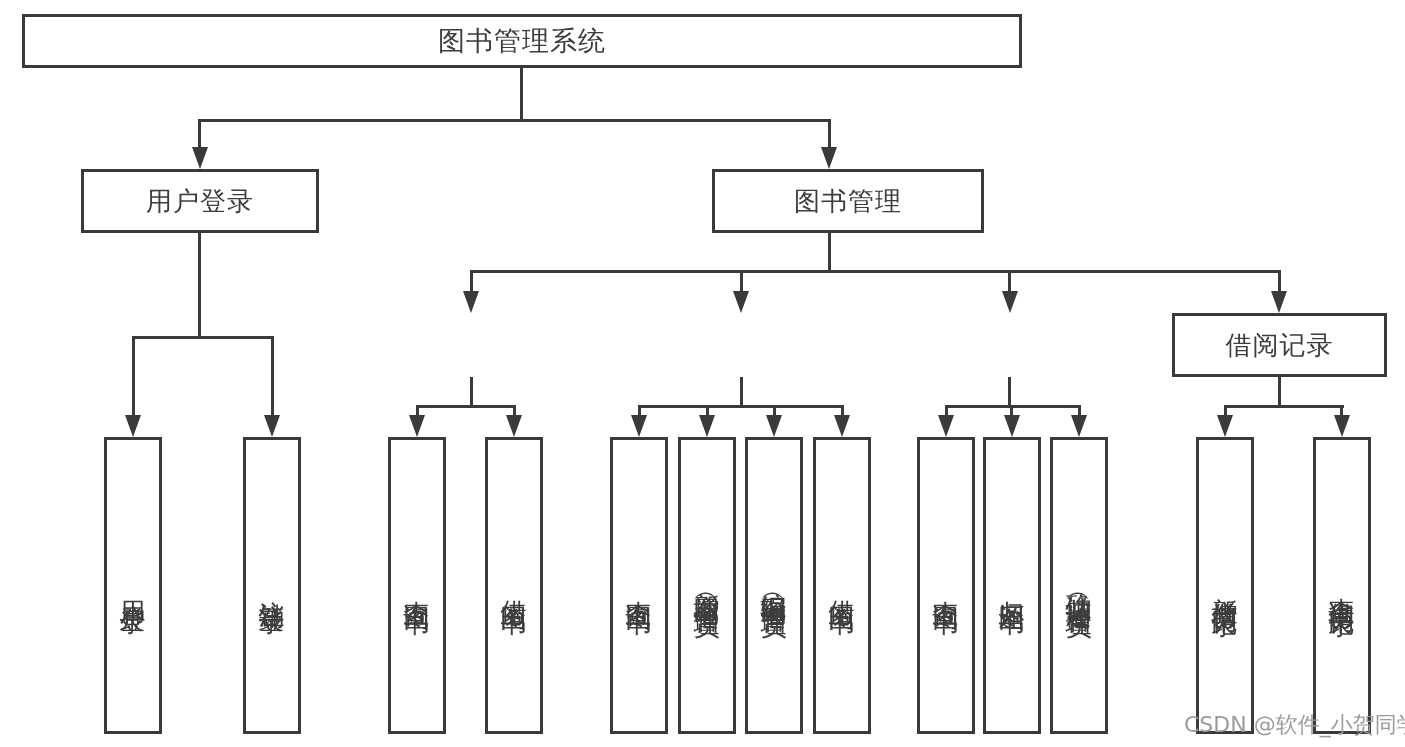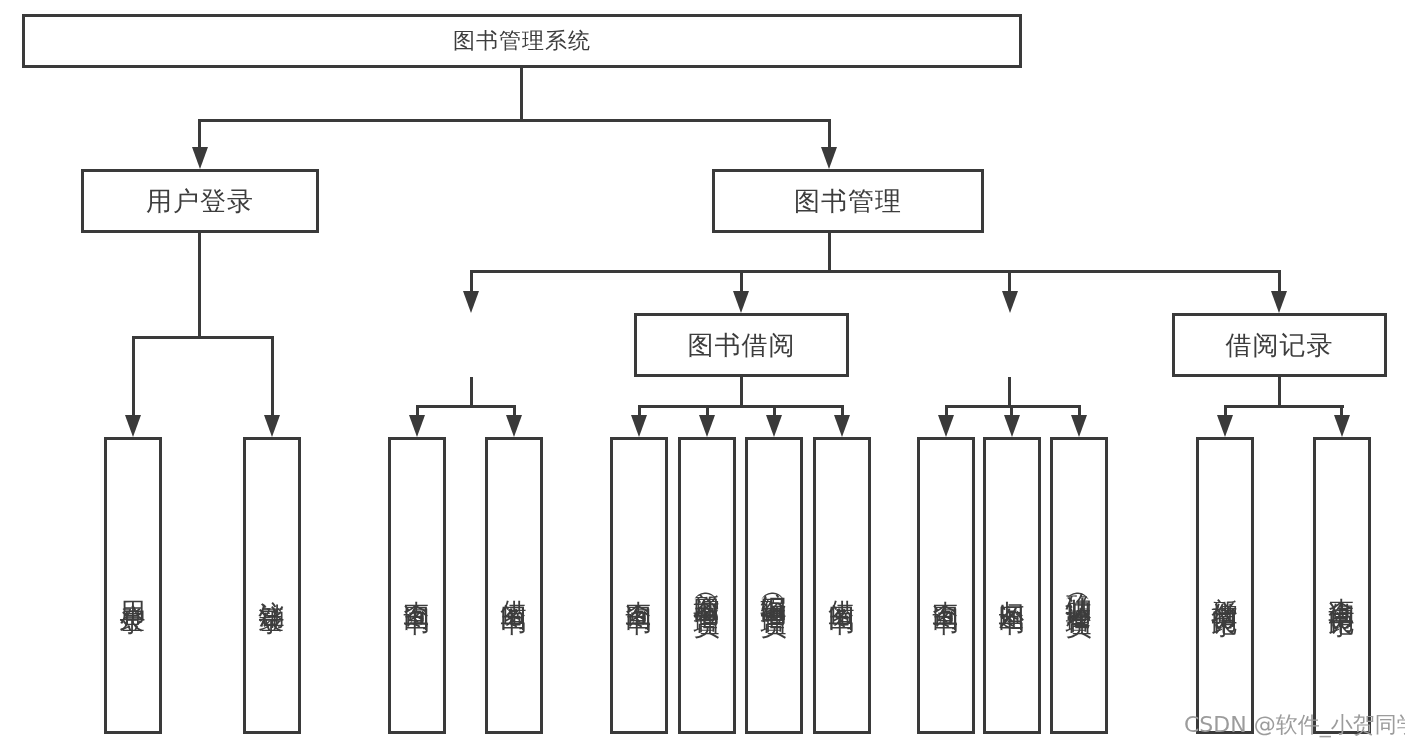--- a/index.html
+++ b/index.html
@@ -13,21 +13,21 @@
   .node{
     position:absolute;
     box-sizing:border-box;
     border:3px solid #3a3a3a;
     background:#ffffff;
     display:flex;align-items:center;justify-content:center;
     color:#3d3d3d;
   }
   .node span{display:block;}
   .h-node span{font-size:26px;letter-spacing:1px;white-space:nowrap;}
-  .root-node span{font-size:22px;}
+  .root-node span{font-size:27px;}
   .v-node span{
     writing-mode:vertical-lr;
     font-size:26px;
     letter-spacing:3px;
     line-height:1;
   }
   .hline{position:absolute;height:3px;background:#3a3a3a;}
   .vline{position:absolute;width:3px;background:#3a3a3a;}
   .arrow{
     position:absolute;width:0;height:0;
@@ -78,23 +78,20 @@
   <div class="hline" style="left:470px;top:270px;width:811px;"></div>
   <div class="vline" style="left:470px;top:270px;height:21px;"></div>
   <div class="arrow" style="left:463px;top:291px;"></div>
   <div class="vline" style="left:740px;top:270px;height:21px;"></div>
   <div class="arrow" style="left:733px;top:291px;"></div>
   <div class="vline" style="left:1008px;top:270px;height:21px;"></div>
   <div class="arrow" style="left:1002px;top:291px;"></div>
   <div class="vline" style="left:1278px;top:270px;height:21px;"></div>
   <div class="arrow" style="left:1271px;top:291px;"></div>
 
-  <div class="node h-node" style="left:634px;top:313px;width:215px;height:64px;">
-    <span>图书借阅</span>
-  </div>
   <div class="node h-node" style="left:1172px;top:313px;width:215px;height:64px;">
     <span>借阅记录</span>
   </div>
 
   <div class="vline" style="left:470px;top:377px;height:28px;"></div>
   <div class="hline" style="left:416px;top:405px;width:100px;"></div>
   <div class="vline" style="left:416px;top:405px;height:10px;"></div>
   <div class="arrow" style="left:409px;top:415px;"></div>
   <div class="vline" style="left:513px;top:405px;height:10px;"></div>
   <div class="arrow" style="left:506px;top:415px;"></div>

